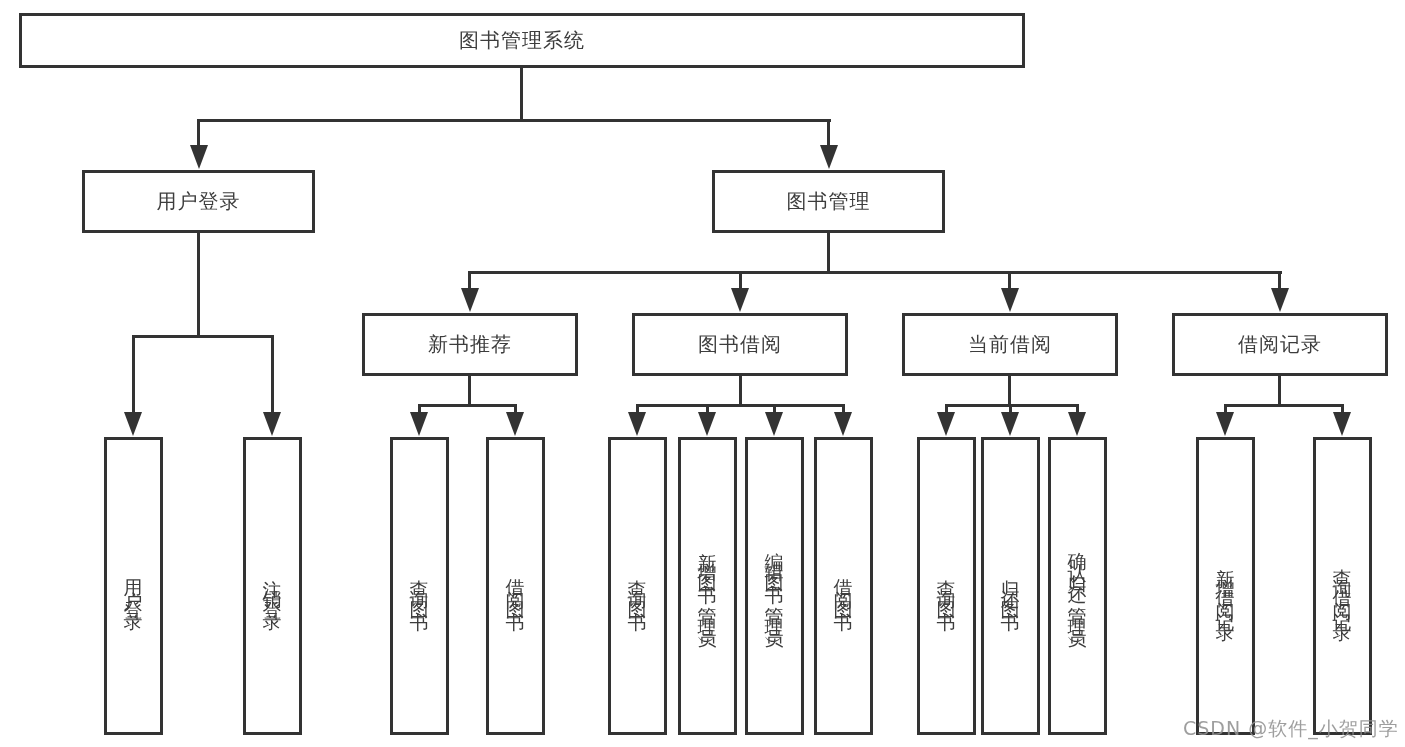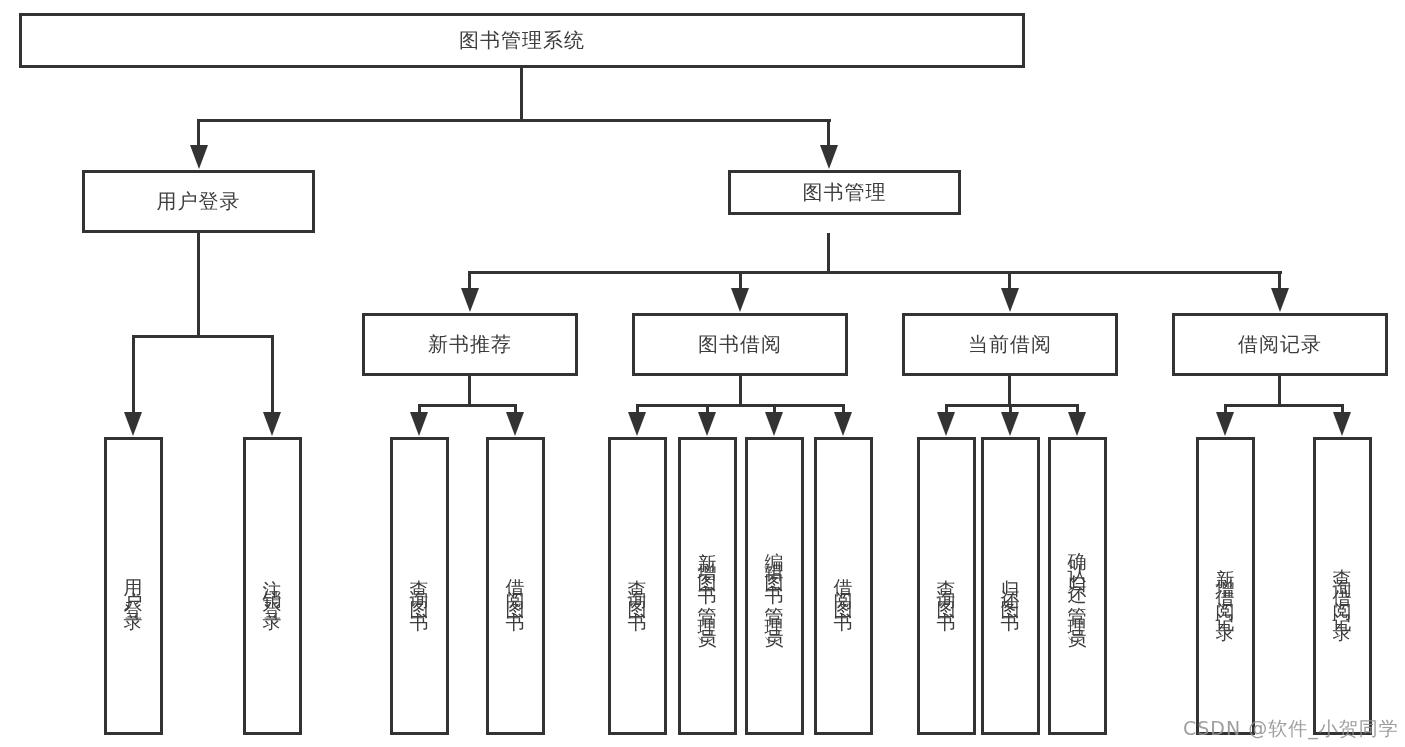--- a/index.html
+++ b/index.html
@@ -75,21 +75,21 @@
   <div class="line" style="left:197px; top:119px; width:634px; height:3px;"></div>
 
   <div class="line" style="left:197px; top:119px; width:3px; height:32px;"></div>
   <div class="ah" style="left:190px; top:145px;"></div>
   <div class="line" style="left:827px; top:119px; width:3px; height:32px;"></div>
   <div class="ah" style="left:820px; top:145px;"></div>
 
   <div class="box hnode" style="left:82px; top:170px; width:233px; height:63px;">
     <span>用户登录</span>
   </div>
-  <div class="box hnode" style="left:728px; top:170px; width:233px; height:45px;">
+  <div class="box hnode" style="left:712px; top:170px; width:233px; height:63px;">
     <span>图书管理</span>
   </div>
 
   <div class="line" style="left:197px; top:233px; width:3px; height:102px;"></div>
   <div class="line" style="left:132px; top:335px; width:142px; height:3px;"></div>
   <div class="line" style="left:132px; top:335px; width:3px; height:80px;"></div>
   <div class="ah" style="left:124px; top:412px;"></div>
   <div class="line" style="left:271px; top:335px; width:3px; height:80px;"></div>
   <div class="ah" style="left:263px; top:412px;"></div>
 

